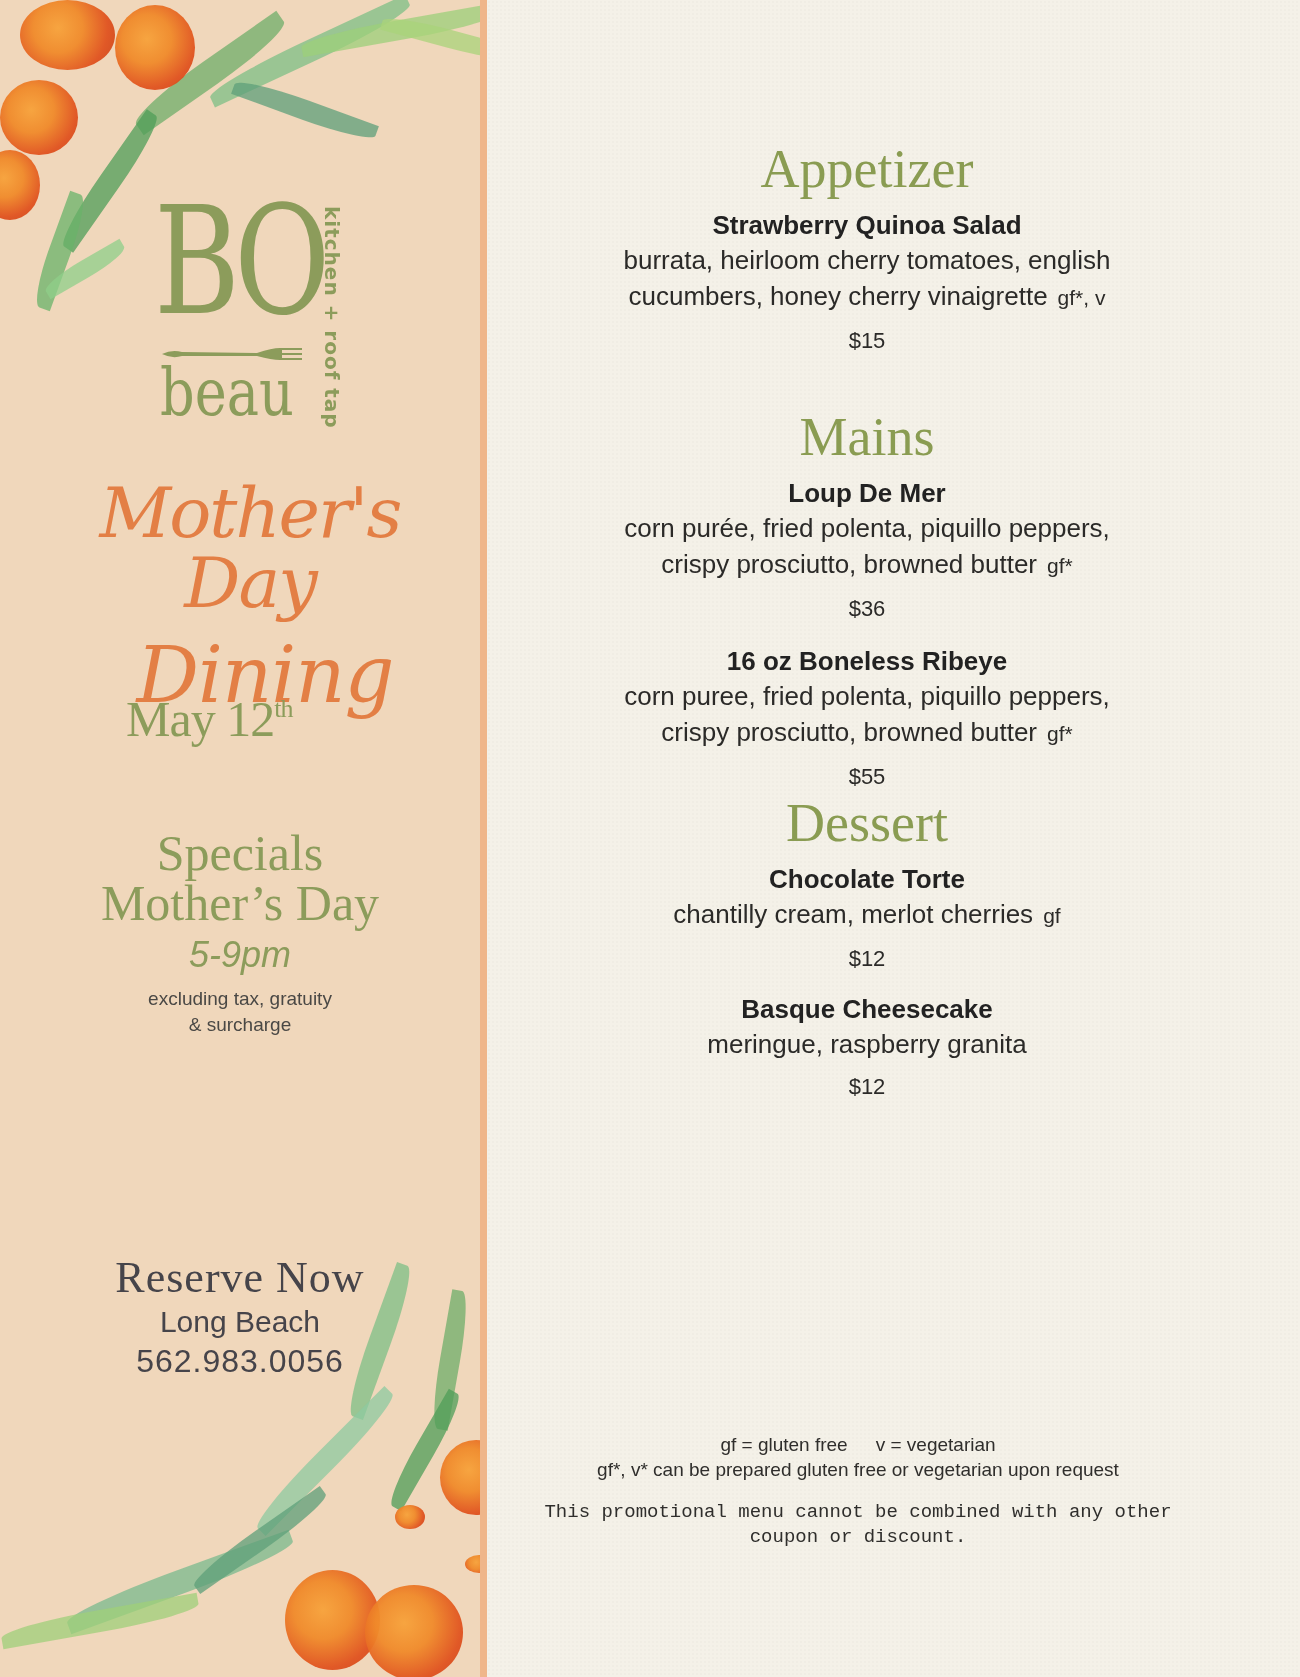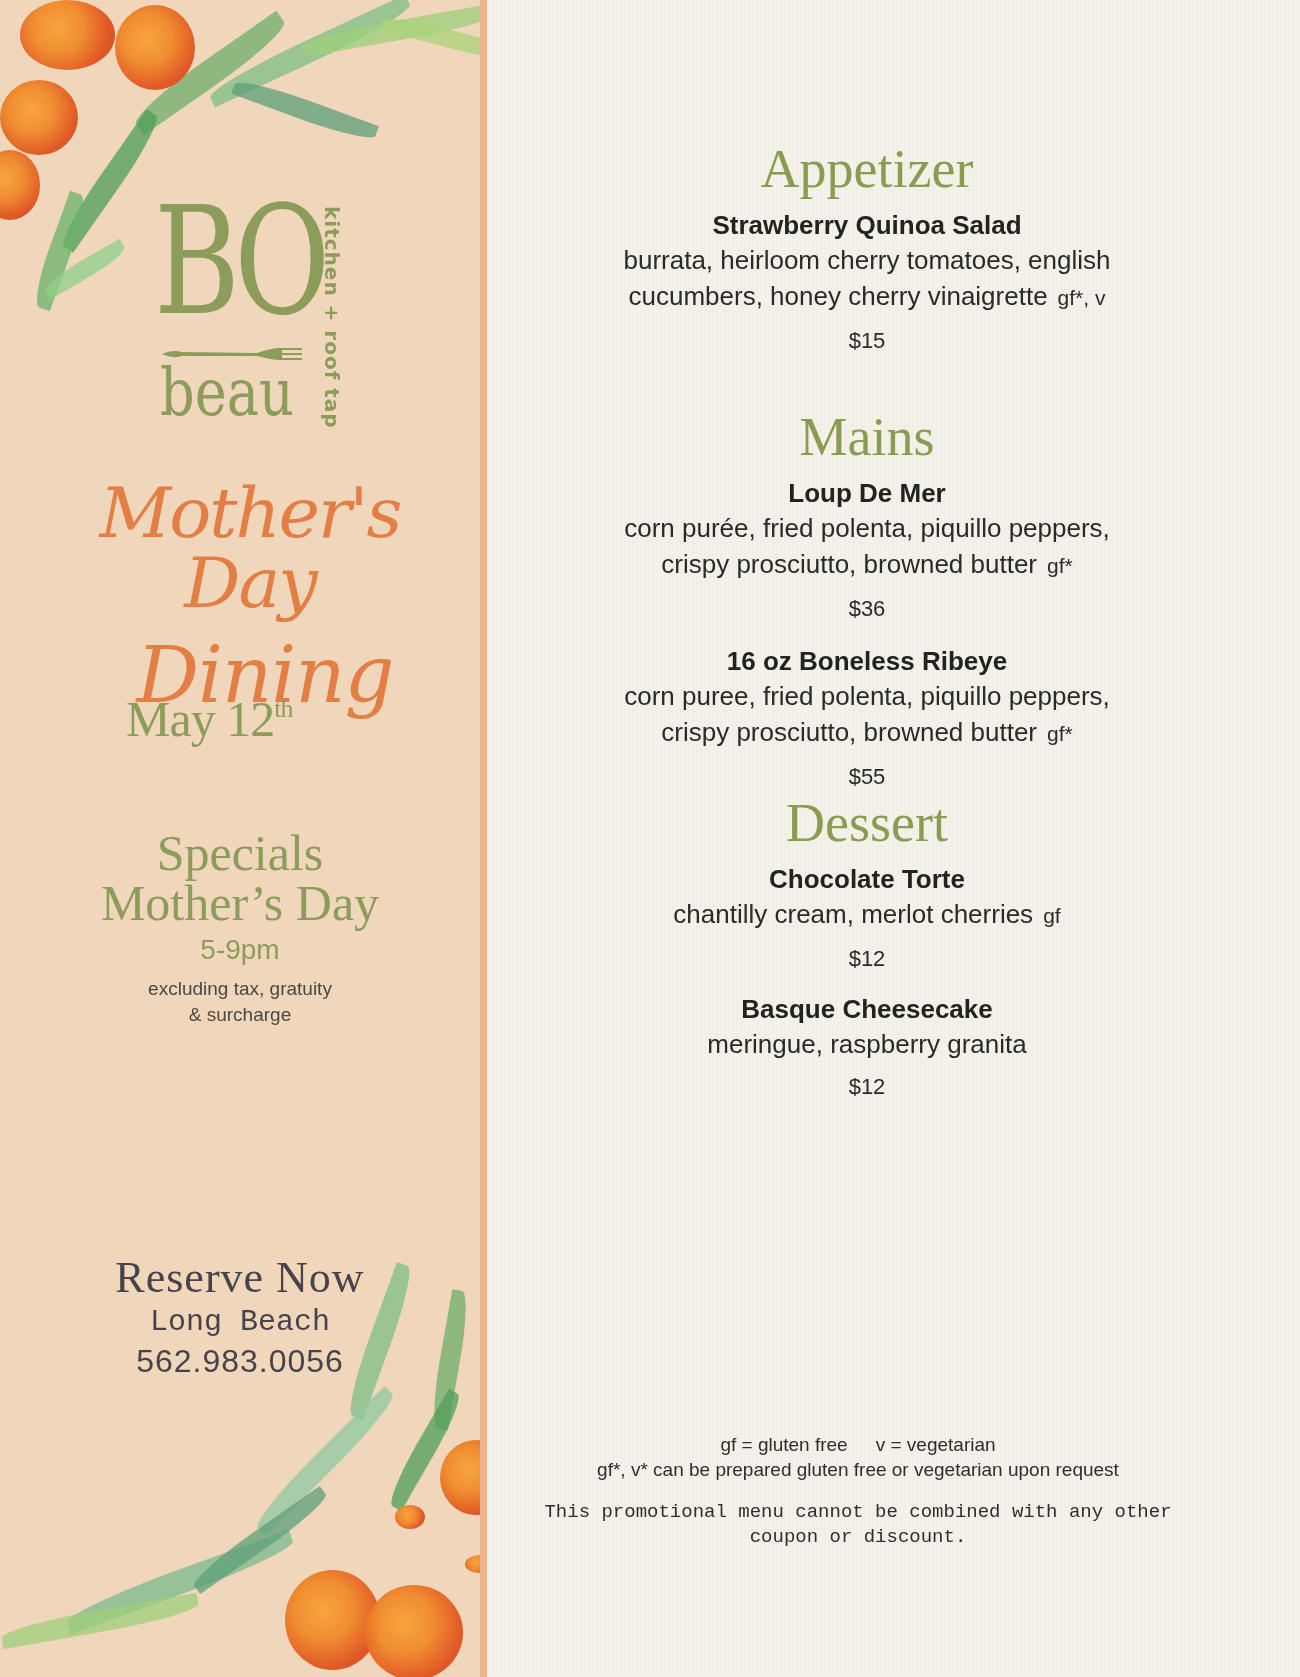--- a/index.html
+++ b/index.html
@@ -31,26 +31,26 @@
 
   .script-title { position: absolute; left: 30px; top: 478px; width: 440px; text-align: center;
     font-family: "DejaVu Serif", serif; font-style: italic; color: #e37f45; }
   .script-line1 { font-size: 70px; line-height: 1; letter-spacing: -2px; }
   .script-line2 { font-size: 78px; line-height: 1; margin-top: 18px; padding-left: 30px; letter-spacing: -1px; }
   .date { position: absolute; left: 126px; top: 690px; font-family: "Liberation Serif", serif; color: #8c9c5b; font-size: 50px; letter-spacing: -1px; }
   .date sup { font-size: 26px; vertical-align: top; position: relative; top: 4px; }
 
   .specials { position: absolute; left: 40px; top: 828px; width: 400px; text-align: center; }
   .specials-title { font-family: "Liberation Serif", serif; color: #8c9c5b; font-size: 50px; line-height: 50px; }
-  .specials-time { font-family: "Liberation Sans", sans-serif; color: #8c9c5b; font-size: 28px; margin-top: 6px; }
+  .specials-time { font-family: "Liberation Sans", sans-serif; color: #8c9c5b; font-size: 36px; margin-top: 6px; font-style: italic; }
   .specials-note { font-size: 19px; color: #4a4845; line-height: 26px; margin-top: 10px; }
 
   .reserve { position: absolute; left: 40px; top: 1212px; width: 400px; text-align: center; color: #46444a; }
   .reserve-title { font-family: "Liberation Serif", serif; font-size: 44px; letter-spacing: 1px; margin-top: 40px; }
-  .reserve-city { font-size: 30px; margin-top: 2px; font-family: Liberation Mono, monospace; }
+  .reserve-city { font-size: 30px; margin-top: 2px; }
   .reserve-phone { font-size: 32px; margin-top: 4px; letter-spacing: 1px; }
 
   .menu { position: absolute; left: 567px; top: 138px; width: 600px; text-align: center; }
   .section-title { font-family: "Liberation Serif", serif; font-size: 54px; color: #8a9c52; line-height: 62px; }
   .item-name { font-weight: bold; font-size: 26px; color: #222; line-height: 34px; margin-top: 12px; }
   .item-desc { font-size: 26px; color: #2b2a28; line-height: 36px; }
   .item-tag { font-size: 21px; margin-left: 10px; }
   .item-price { font-size: 22px; color: #2b2a28; margin-top: 10px; line-height: 30px; }
   .section { margin-bottom: 0; }
 

